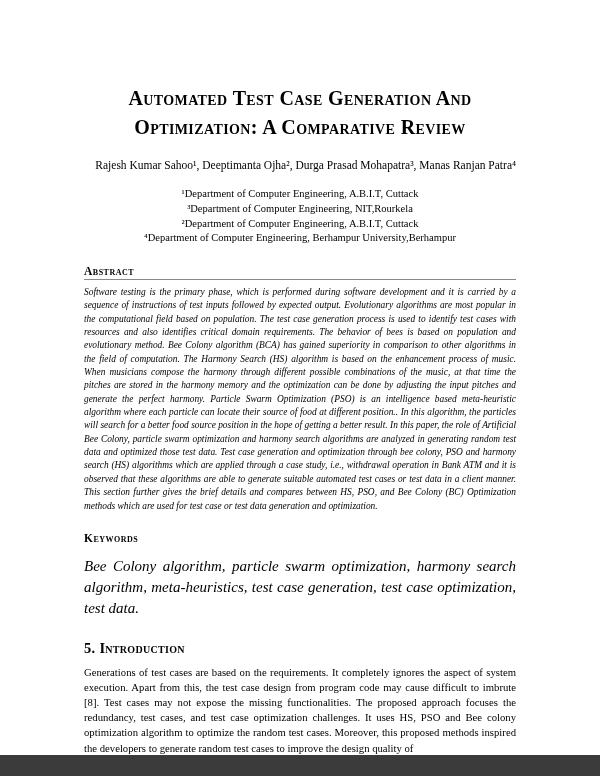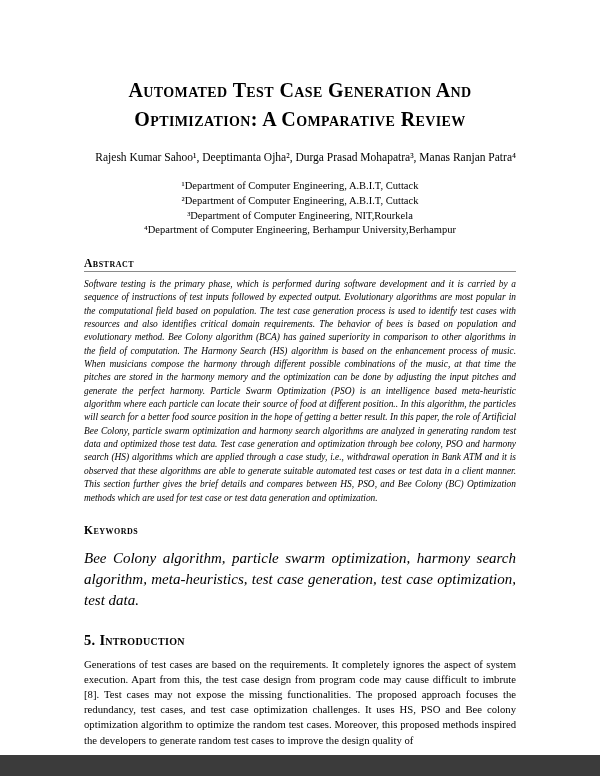--- a/index.html
+++ b/index.html
@@ -20,21 +20,21 @@
     text-align: center;
     letter-spacing: 0.1px;
   }
   .title {
     font-size: 20px;
     font-weight: bold;
     font-variant: small-caps;
     text-align: center;
     line-height: 1.45;
     letter-spacing: 0.4px;
-    margin: 24px 0 0 0;
+    margin: 32px 0 0 0;
   }
   .authors {
     font-size: 11.5px;
     text-align: right;
     line-height: 1.5;
     margin-top: 15px;
   }
   .affiliations {
     font-size: 10.5px;
     text-align: center;
@@ -103,22 +103,22 @@
 
   <h1 class="title">
     <span>Automated Test Case Generation And</span><br>
     <span>Optimization: A Comparative Review</span>
   </h1>
 
   <div class="authors">Rajesh Kumar Sahoo¹, Deeptimanta Ojha², Durga Prasad Mohapatra³, Manas Ranjan Patra⁴</div>
 
   <div class="affiliations">
     <div>¹Department of Computer Engineering, A.B.I.T, Cuttack</div>
+    <div>³Department of Computer Engineering, NIT,Rourkela</div>
     <div>²Department of Computer Engineering, A.B.I.T, Cuttack</div>
-    <div>³Department of Computer Engineering, NIT,Rourkela</div>
     <div>⁴Department of Computer Engineering, Berhampur University,Berhampur</div>
   </div>
 
   <div class="section-heading">Abstract</div>
   <hr class="heading-rule">
   <p class="abstract-text">Software testing is the primary phase, which is performed during software development and it is carried by a sequence of instructions of test inputs followed by expected output. Evolutionary algorithms are most popular in the computational field based on population. The test case generation process is used to identify test cases with resources and also identifies critical domain requirements. The behavior of bees is based on population and evolutionary method. Bee Colony algorithm (BCA)  has gained superiority in comparison to other algorithms in the field of computation. The Harmony Search (HS) algorithm is based on the enhancement process of music. When musicians compose the harmony through different possible combinations of the music, at that time the pitches are stored in the harmony memory and the optimization can be done by adjusting the input pitches and generate the perfect harmony. Particle Swarm Optimization (PSO) is an intelligence based meta-heuristic algorithm where each particle can locate their source of food at different position.. In this algorithm, the particles will search for a better food source position in the hope of getting a better result. In this paper, the role of Artificial Bee Colony, particle swarm optimization and harmony search algorithms are analyzed in generating random test data and optimized those test data. Test case generation and optimization through bee colony, PSO and harmony search (HS) algorithms which are applied through a case study, i.e., withdrawal operation in Bank ATM and it is observed that these algorithms are able to generate suitable automated test cases or test data in a client manner. This section further gives the brief details and compares between HS, PSO, and Bee Colony (BC) Optimization methods which are used for test case or test data generation and optimization.</p>
 
   <div class="section-heading">Keywords</div>
   <p class="keywords-text">Bee Colony algorithm, particle swarm optimization, harmony search algorithm, meta-heuristics, test case generation, test case optimization, test data.</p>
 

